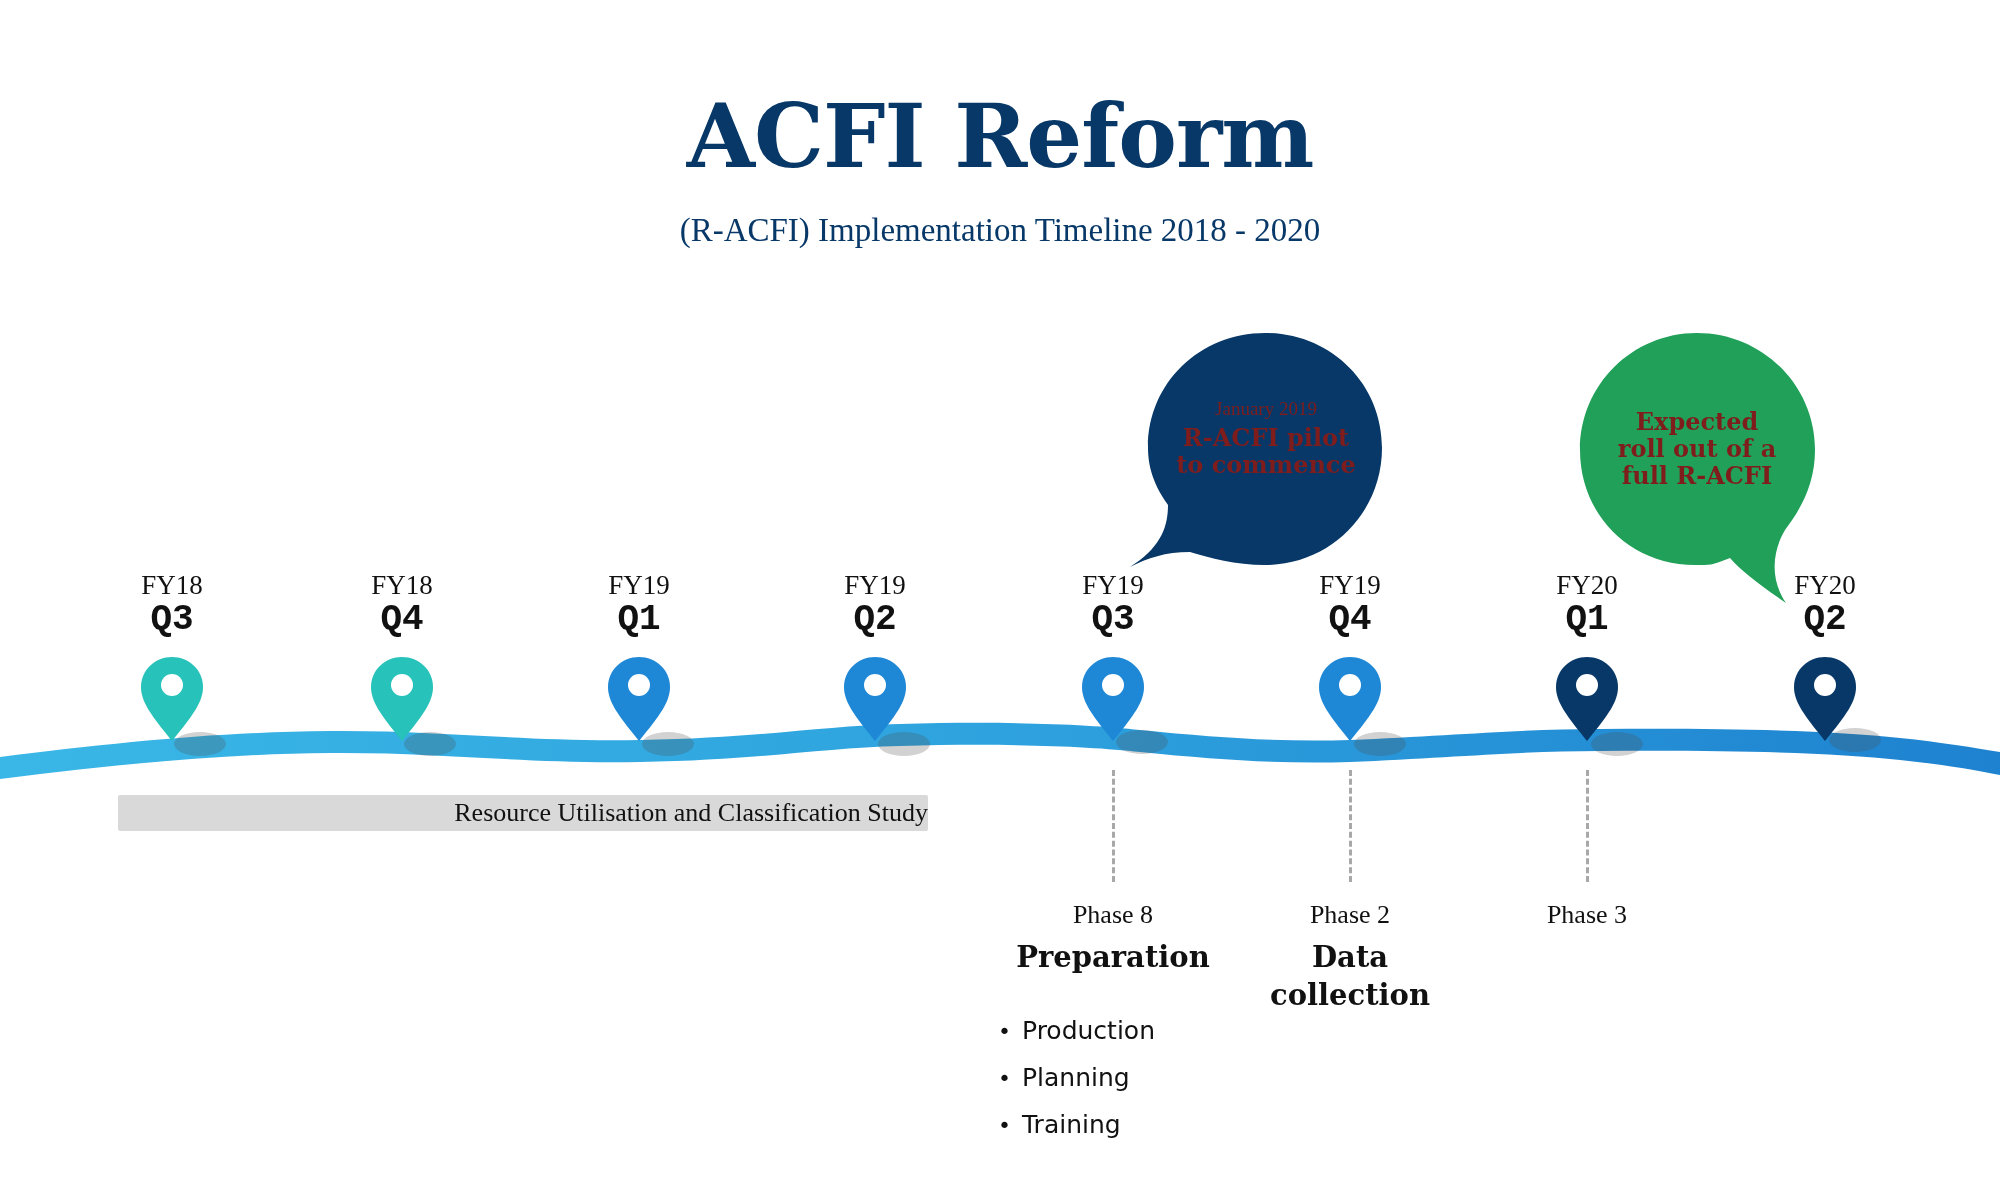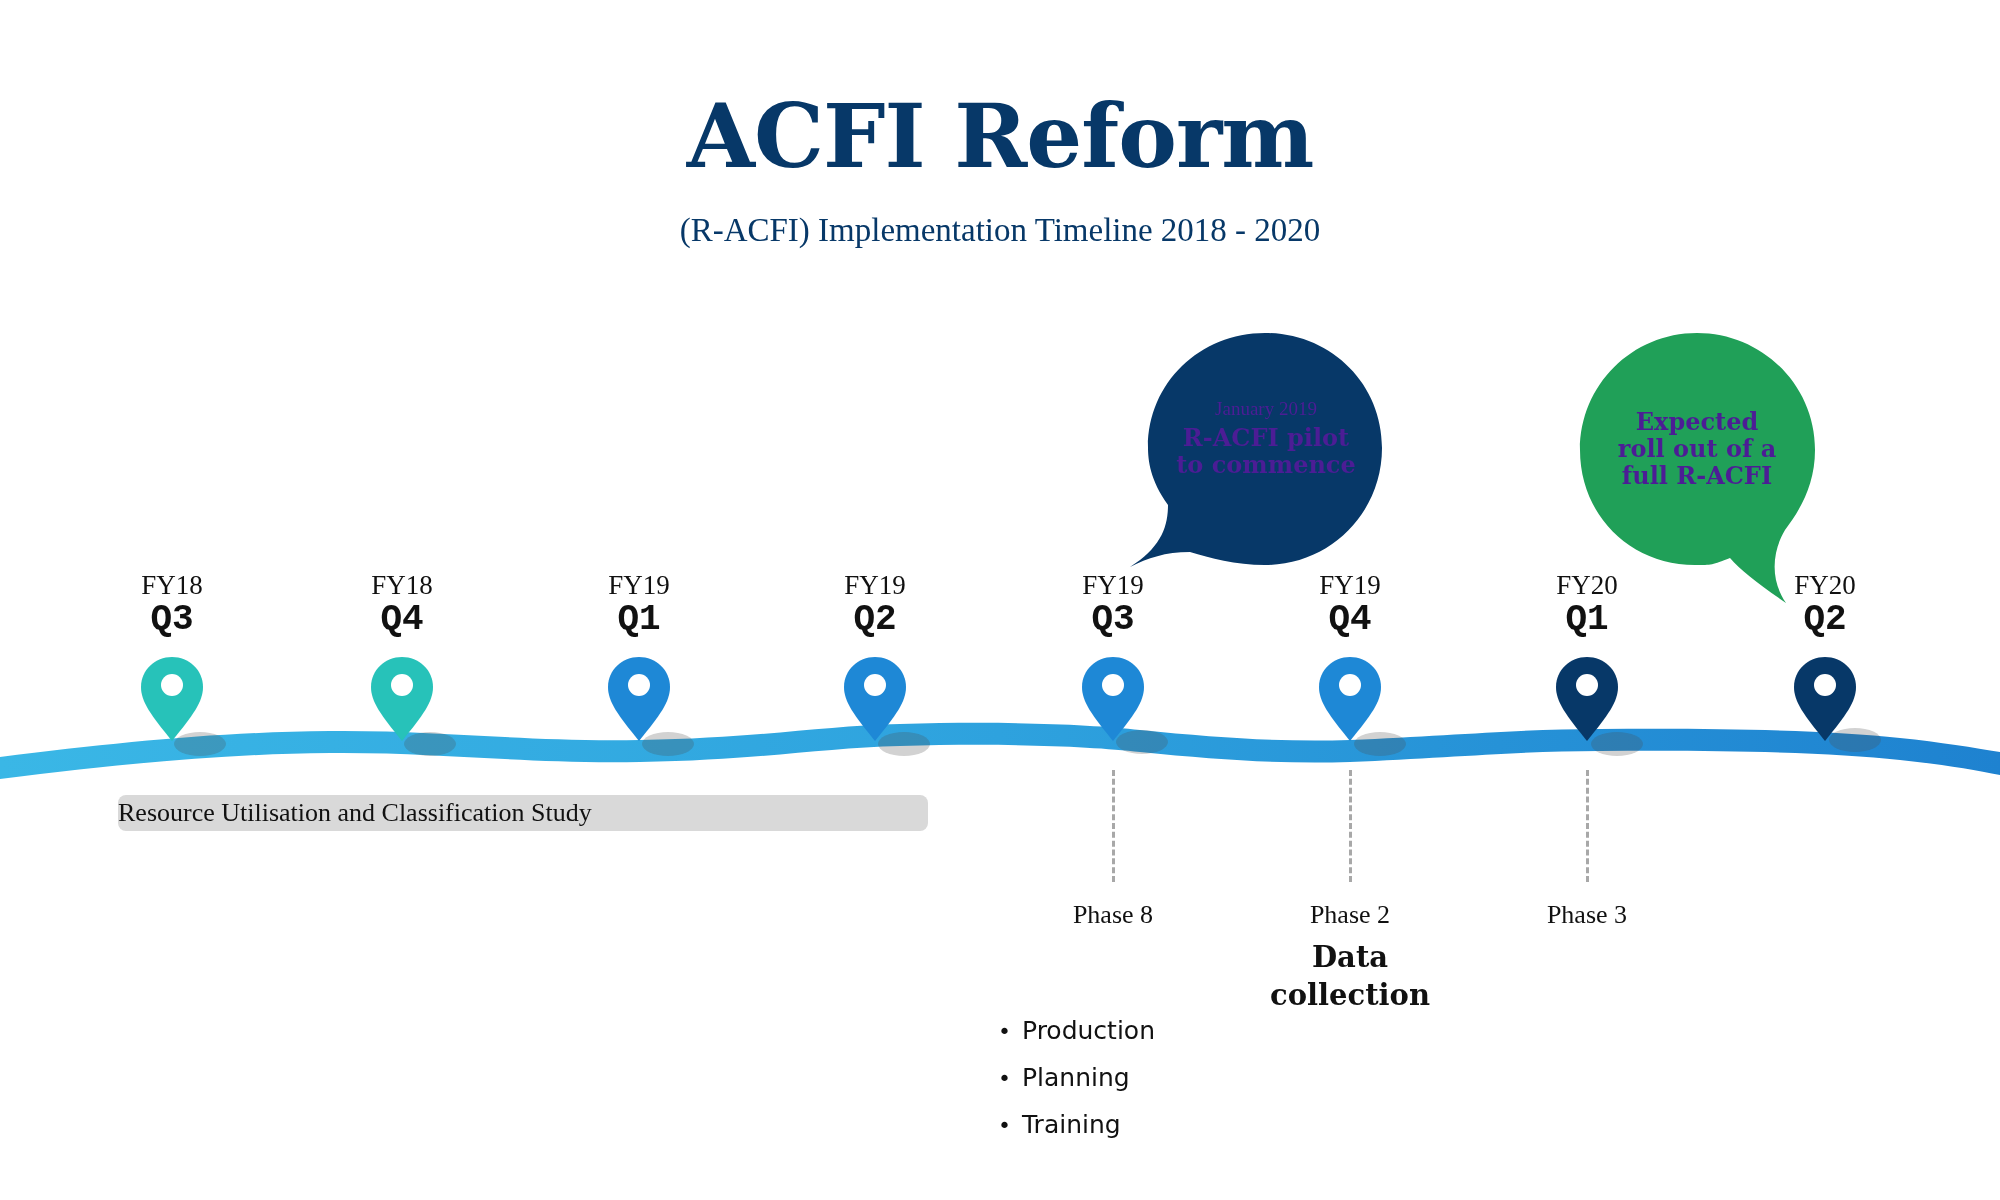--- a/index.html
+++ b/index.html
@@ -8,25 +8,25 @@
     .title { position: absolute; left: 0; width: 2000px; top: 88px; text-align: center;
              font-family: "DejaVu Serif", serif; font-weight: bold; font-size: 88px;
              color: #073868; letter-spacing: -1px; line-height: 1.1; }
     .subtitle { position: absolute; left: 0; width: 2000px; top: 212px; text-align: center;
                 font-family: "Liberation Serif", serif; font-size: 33px; color: #073868; }
     svg.wave { position: absolute; left: 0; top: 0; }
     .qlabel { position: absolute; width: 160px; text-align: center; color: #111; }
     .qlabel .fy { font-family: "Liberation Serif", serif; font-size: 27px; line-height: 30px; display:block; }
     .qlabel .q { font-family: Liberation Mono, monospace; font-weight: bold; font-size: 36px; line-height: 40px; display:block; }
     .pin { position: absolute; width: 62px; height: 84px; }
-    .bubble-text { position: absolute; text-align: center; color: #4c1d95; }
+    .bubble-text { position: absolute; text-align: center; color: #7f1d1d; }
     .bubble-date { font-family: "Liberation Serif", serif; font-size: 19px; display: block; margin-bottom: 4px; }
     .bubble-main { font-family: "DejaVu Serif", serif; font-weight: bold; font-size: 24px; line-height: 27px; display: block; }
     .study-bar { position: absolute; left: 118px; top: 795px; width: 810px; height: 36px;
-                 background: #d9d9d9; border-radius: 8px; text-align: left;
+                 background: #d9d9d9; border-radius: 2px; text-align: right;
                  font-family: "Liberation Serif", serif; font-size: 26px; line-height: 36px; color: #111; }
     .dash { position: absolute; width: 0; height: 112px; top: 770px; border-left: 3px dashed #a8a8a8; }
     .phase { position: absolute; width: 260px; text-align: center; color: #111; }
     .phase .pnum { font-family: "Liberation Serif", serif; font-size: 26px; display: block; line-height: 30px; }
     .phase .pname { font-family: "DejaVu Serif", serif; font-weight: bold; font-size: 29px; display: block; line-height: 38px; margin-top: 8px; }
     .bullets { position: absolute; left: 998px; top: 1008px; margin: 0; padding: 0; list-style: none; }
     .bullets li { font-family: "DejaVu Sans", sans-serif; font-size: 25px; line-height: 46px; color: #111; }
     .bullets li::before { content: "\2022"; display: inline-block; width: 24px; font-size: 22px; }
   </style>
 </head>
@@ -139,20 +139,21 @@
 </div>
 
 <div class="study-bar">Resource Utilisation and Classification Study</div>
 
 <div class="dash" style="left:1112px;"></div>
 <div class="dash" style="left:1349px;"></div>
 <div class="dash" style="left:1586px;"></div>
 
 <div class="phase" style="left:983px;top:900px;">
   <span class="pnum">Phase 8</span>
+  <span class="pname">Preparation</span>
 </div>
 <div class="phase" style="left:1220px;top:900px;">
   <span class="pnum">Phase 2</span>
   <span class="pname">
     <span>Data</span><br>
     <span>collection</span>
   </span>
 </div>
 <div class="phase" style="left:1457px;top:900px;">
   <span class="pnum">Phase 3</span>

